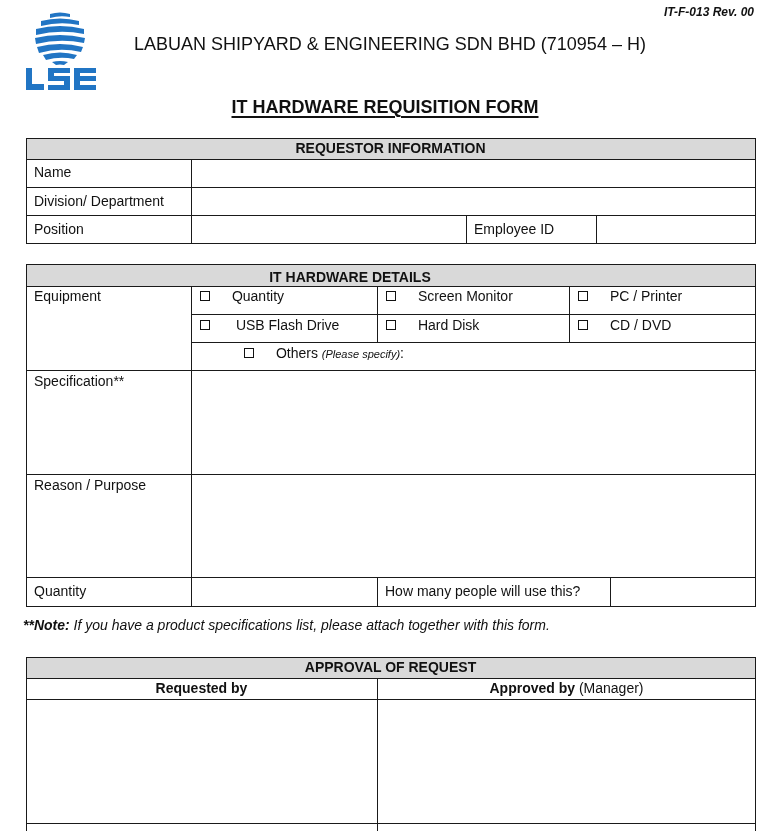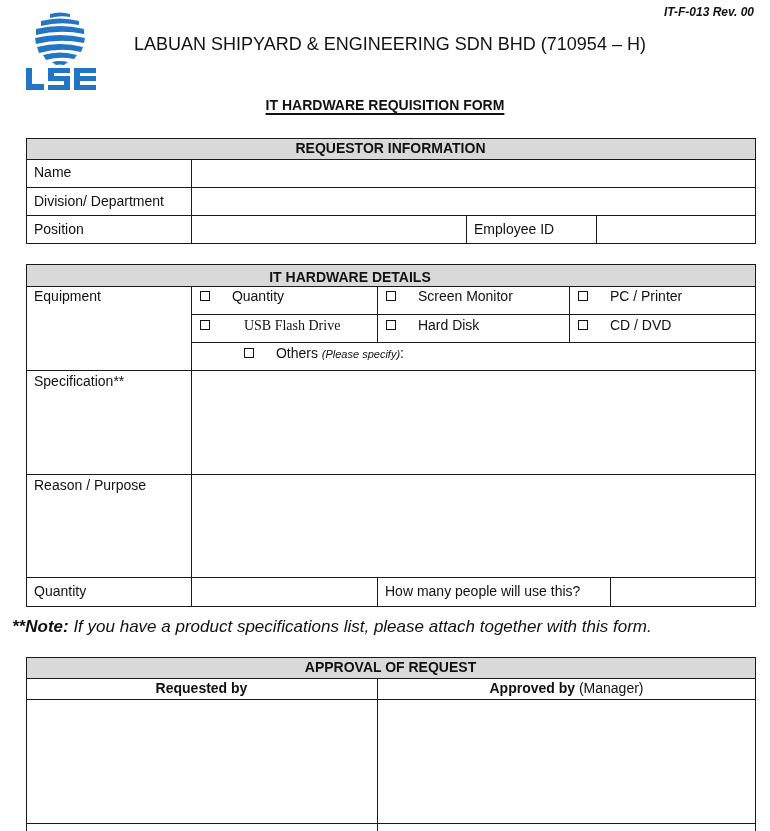--- a/index.html
+++ b/index.html
@@ -9,27 +9,27 @@
   .abs { position: absolute; }
   .hline { position: absolute; height: 0; border-top: 1px solid #1a1a1a; }
   .vline { position: absolute; width: 0; border-left: 1px solid #1a1a1a; }
   .shade { position: absolute; background: #d9d9d9; }
 
   .doc-code { right: 16px; top: 5px; font-size: 12px; font-weight: bold; font-style: italic; }
   .logo { left: 24px; top: 10px; width: 74px; height: 80px; }
   .company { left: 0; width: 770px; top: 32px; text-align: center; font-size: 18px; line-height: 24px; padding-left: 0; }
   .company .line1 { display: block; padding-left: 10px; }
   .company .line2 { display: block; }
-  .form-title { left: 0; width: 770px; top: 97px; text-align: center; font-size: 14px; font-weight: bold; }
+  .form-title { left: 0; width: 770px; top: 97px; text-align: center; font-size: 18px; font-weight: bold; }
   .form-title span { text-decoration: underline; text-underline-offset: 3px; text-decoration-thickness: 2px; }
 
   .section-head { font-size: 14px; font-weight: bold; text-align: center; }
   .lbl { font-size: 14px; white-space: nowrap; }
   .cb { display: inline-block; width: 10px; height: 10px; border: 1.6px solid #111; }
-  .note { left: 12px; top: 617px; font-size: 17px; font-style: italic; }
+  .note { left: 23px; top: 617px; font-size: 14px; font-style: italic; }
   .note b { font-weight: bold; }
   .small-it { font-size: 11px; font-style: italic; }
   .field { position: absolute; }
 </style>
 </head>
 <body>
 
 <div class="abs doc-code">IT-F-013 Rev. 00</div>
 
 <div class="abs logo">
@@ -119,21 +119,21 @@
     <span class="cb"></span>
     <span style="margin-left:18px;">Screen Monitor</span>
   </div>
   <div class="abs lbl" style="left:578px; top:288px;">
     <span class="cb"></span>
     <span style="margin-left:18px;">PC / Printer</span>
   </div>
 
   <div class="abs lbl" style="left:200px; top:317px;">
     <span class="cb"></span>
-    <span style="margin-left:30px;font-family:Liberation Serif, serif;">USB Flash Drive</span>
+    <span style="margin-left:22px;">USB Flash Drive</span>
   </div>
   <div class="abs lbl" style="left:386px; top:317px;">
     <span class="cb"></span>
     <span style="margin-left:18px;">Hard Disk</span>
   </div>
   <div class="abs lbl" style="left:578px; top:317px;">
     <span class="cb"></span>
     <span style="margin-left:18px;">CD / DVD</span>
   </div>
 

